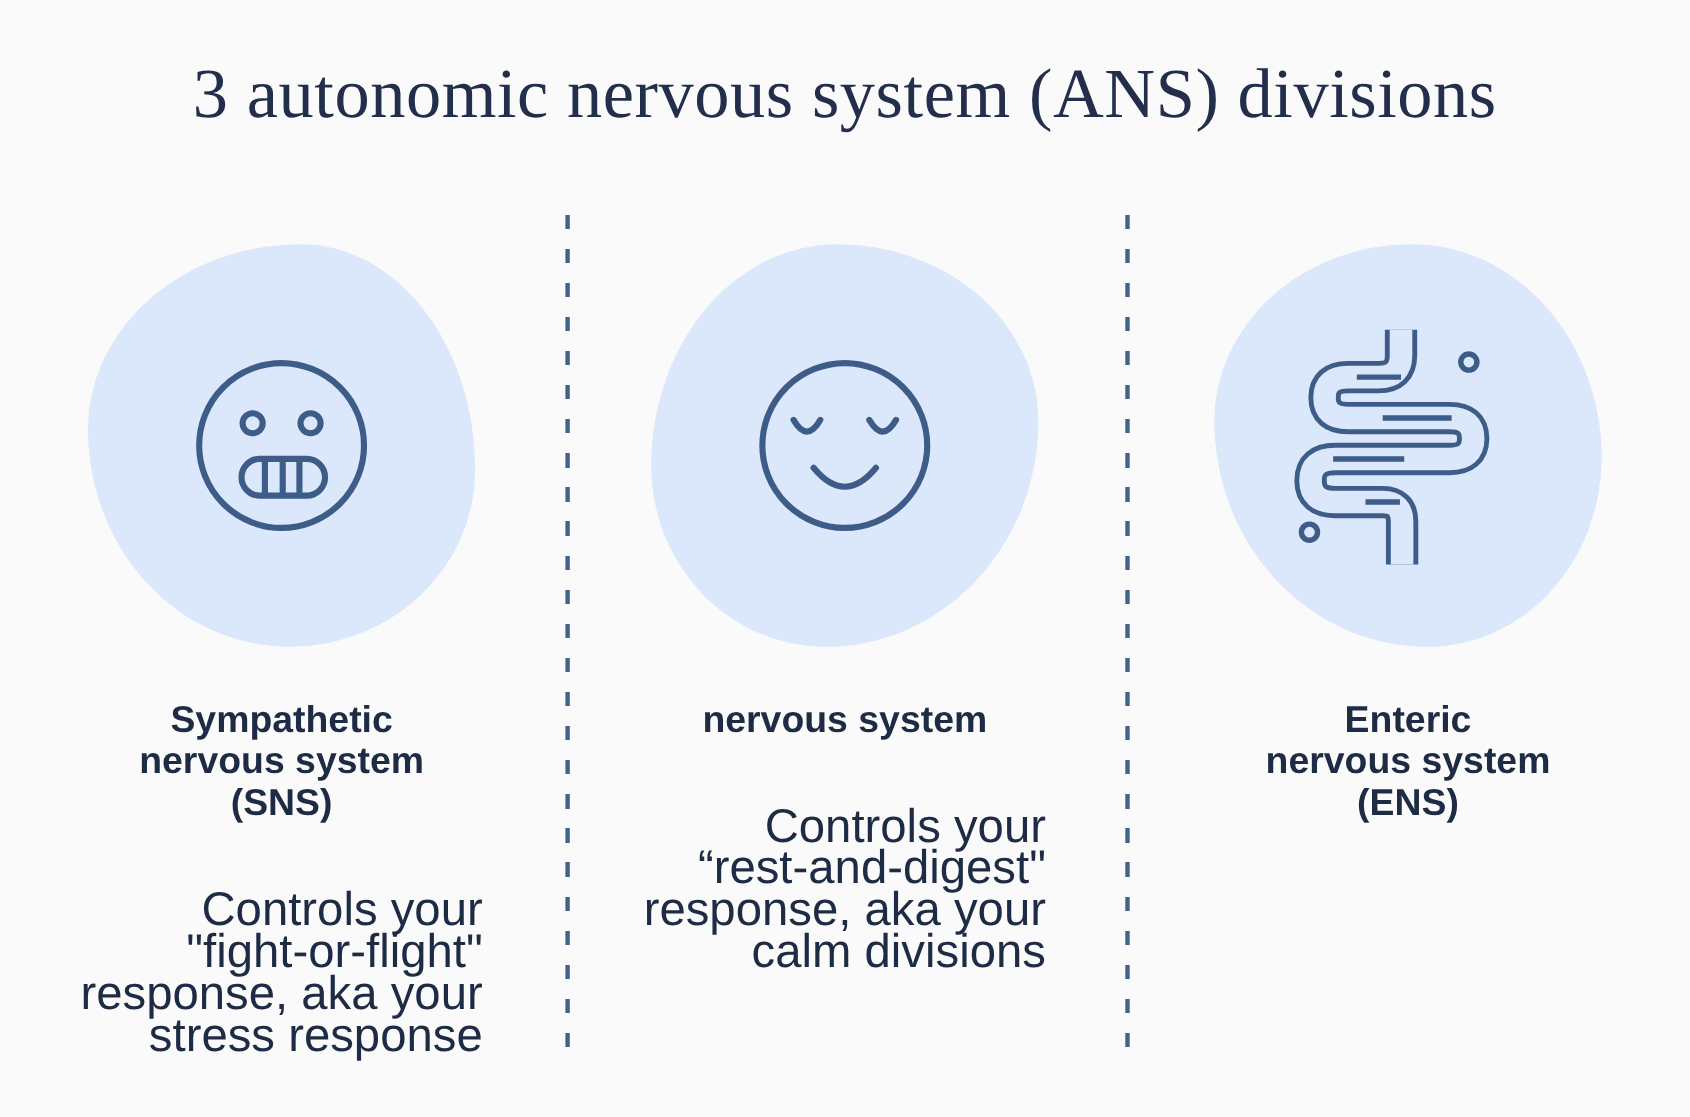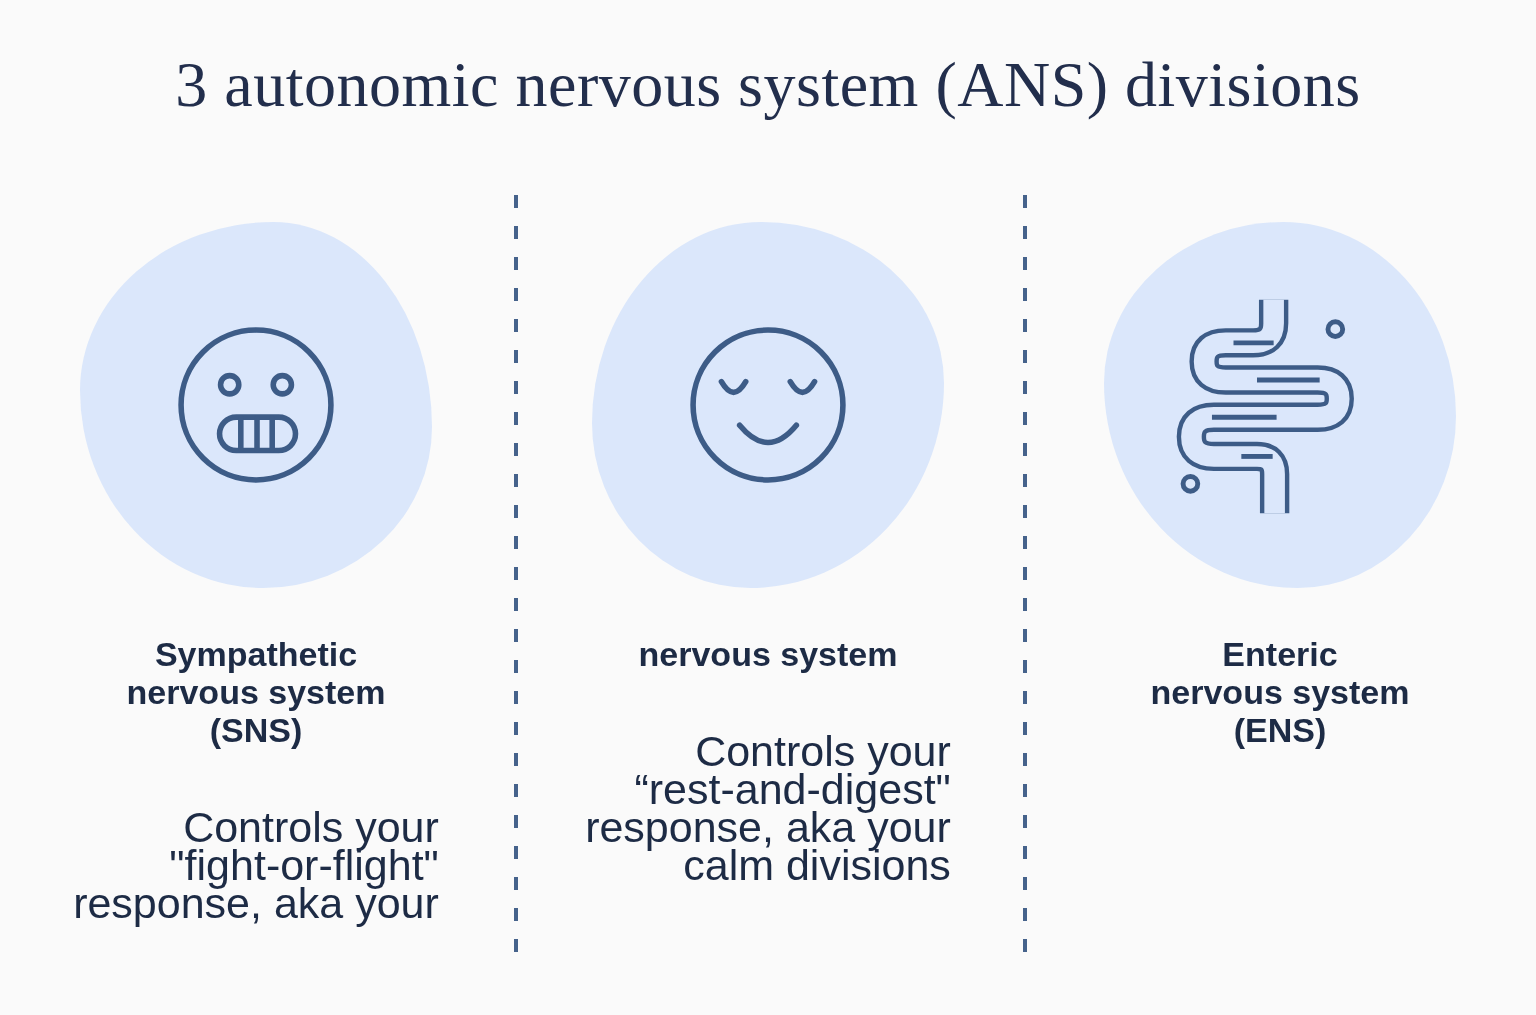--- a/index.html
+++ b/index.html
@@ -106,20 +106,21 @@
     </div>
     <div class="heading">
       <div class="line">Sympathetic</div>
       <div class="line">nervous system</div>
       <div class="line">(SNS)</div>
     </div>
     <div class="body-text">
       <div class="line">Controls your</div>
       <div class="line">"fight-or-flight"</div>
       <div class="line">response, aka your</div>
+      <div class="line">stress response</div>
     </div>
   </div>
 
   <div class="column">
     <div class="blob blob-2">
       <svg width="162" height="162" viewBox="0 0 160 160">
         <g class="icon-stroke" stroke-width="5.5" stroke-linecap="round">
           <circle cx="80" cy="80" r="74"></circle>
           <path d="M34 57 Q46 78 58 57"></path>
           <path d="M102 57 Q114 78 126 57"></path>

